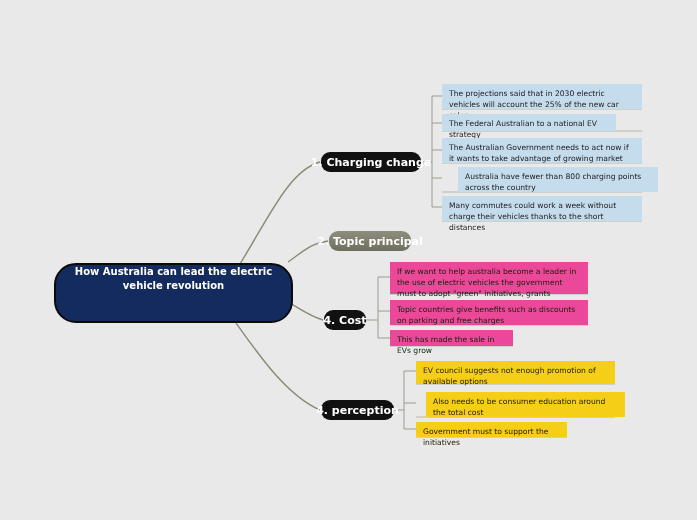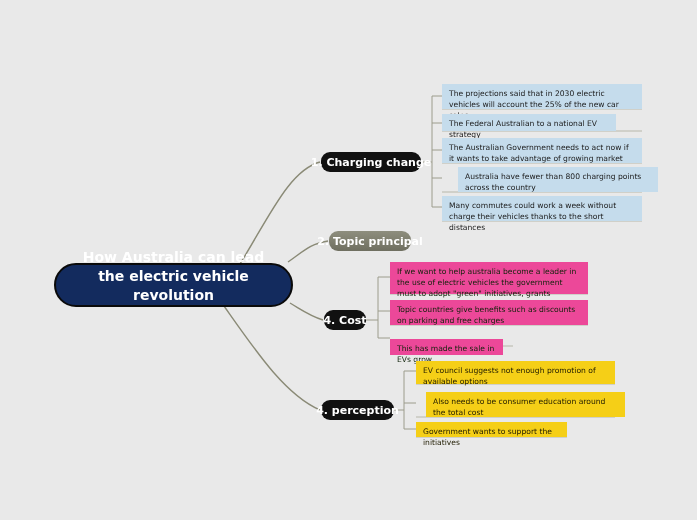--- a/index.html
+++ b/index.html
@@ -29,30 +29,30 @@
   }
   .node {
     position: absolute;
     box-sizing: border-box;
   }
   
   .root {
     left: 54px;
     top: 263px;
     width: 239px;
-    height: 44px;
+    height: 60px;
     background: #132b5e;
     border: 2px solid #0a0a0a;
     border-radius: 22px;
     color: #ffffff;
-    font-size: 14px;
+    font-size: 10px;
     font-weight: bold;
     line-height: 1.35;
     display: flex;
-    align-items: flex-end;
+    align-items: flex-start;
     justify-content: center;
     text-align: center;
     padding: 0 14px;
   }
   
   .branch {
     border-radius: 9px;
     color: #ffffff;
     font-size: 11px;
     font-weight: bold;
@@ -159,31 +159,31 @@
   <div class="node branch dark" style="left:324px; top:310px; width:42px; height:20px;">
     <span>4. Cost</span>
   </div>
 
   <div class="node leaf green" style="left:390px; top:262px; width:198px; height:32px;">
     <span>If we want to help australia become a leader in the use of electric vehicles the government must to adopt "green" initiatives, grants</span>
   </div>
   <div class="node leaf green" style="left:390px; top:300px; width:198px; height:25px;">
     <span>Topic countries give benefits such as discounts on parking and free charges</span>
   </div>
-  <div class="node leaf green" style="left:390px; top:330px; width:113px; height:16px;margin-top:9px;">
+  <div class="node leaf green" style="left:390px; top:330px; width:123px; height:16px;">
     <span>This has made the sale in EVs grow</span>
   </div>
 
   <div class="node branch dark" style="left:321px; top:400px; width:73px; height:20px;">
     <span>4. perception</span>
   </div>
 
   <div class="node leaf yellow" style="left:416px; top:361px; width:199px; height:23px;">
     <span>EV council suggests not enough promotion of available options</span>
   </div>
   <div class="node leaf yellow" style="left:416px; top:392px; width:199px; height:25px;margin-left:10px;">
     <span>Also needs to be consumer education around the total cost</span>
   </div>
   <div class="node leaf yellow" style="left:416px; top:422px; width:151px; height:15px;">
-    <span>Government wants to support the initiatives</span>
+    <span>Government must to support the initiatives</span>
   </div>
 
 </div>
 
 </body></html>

